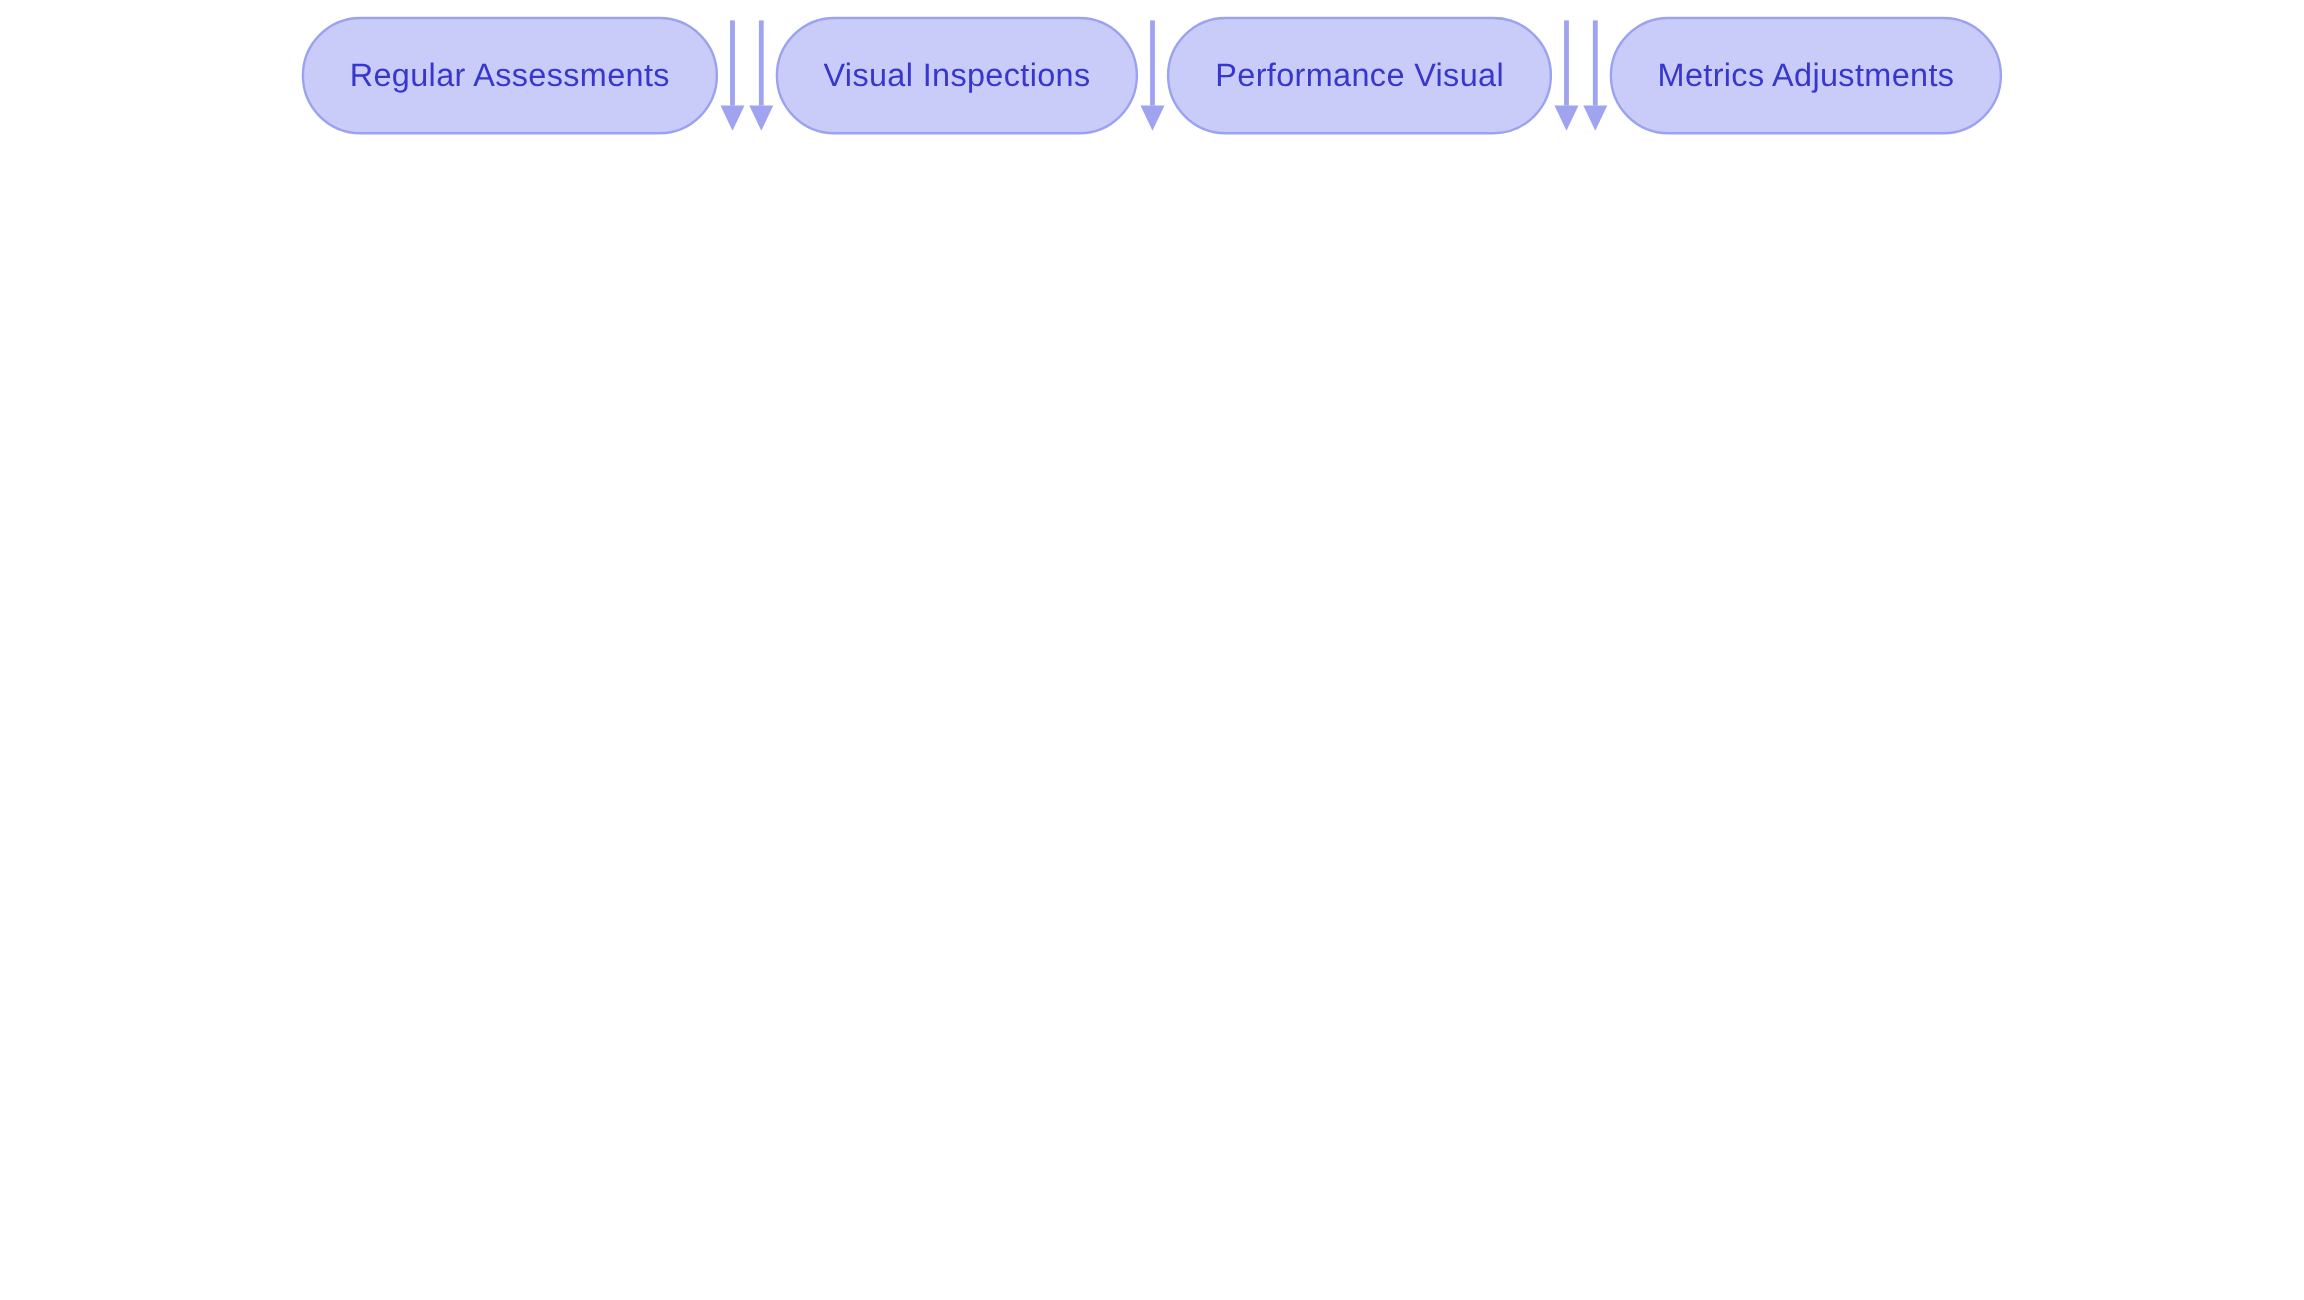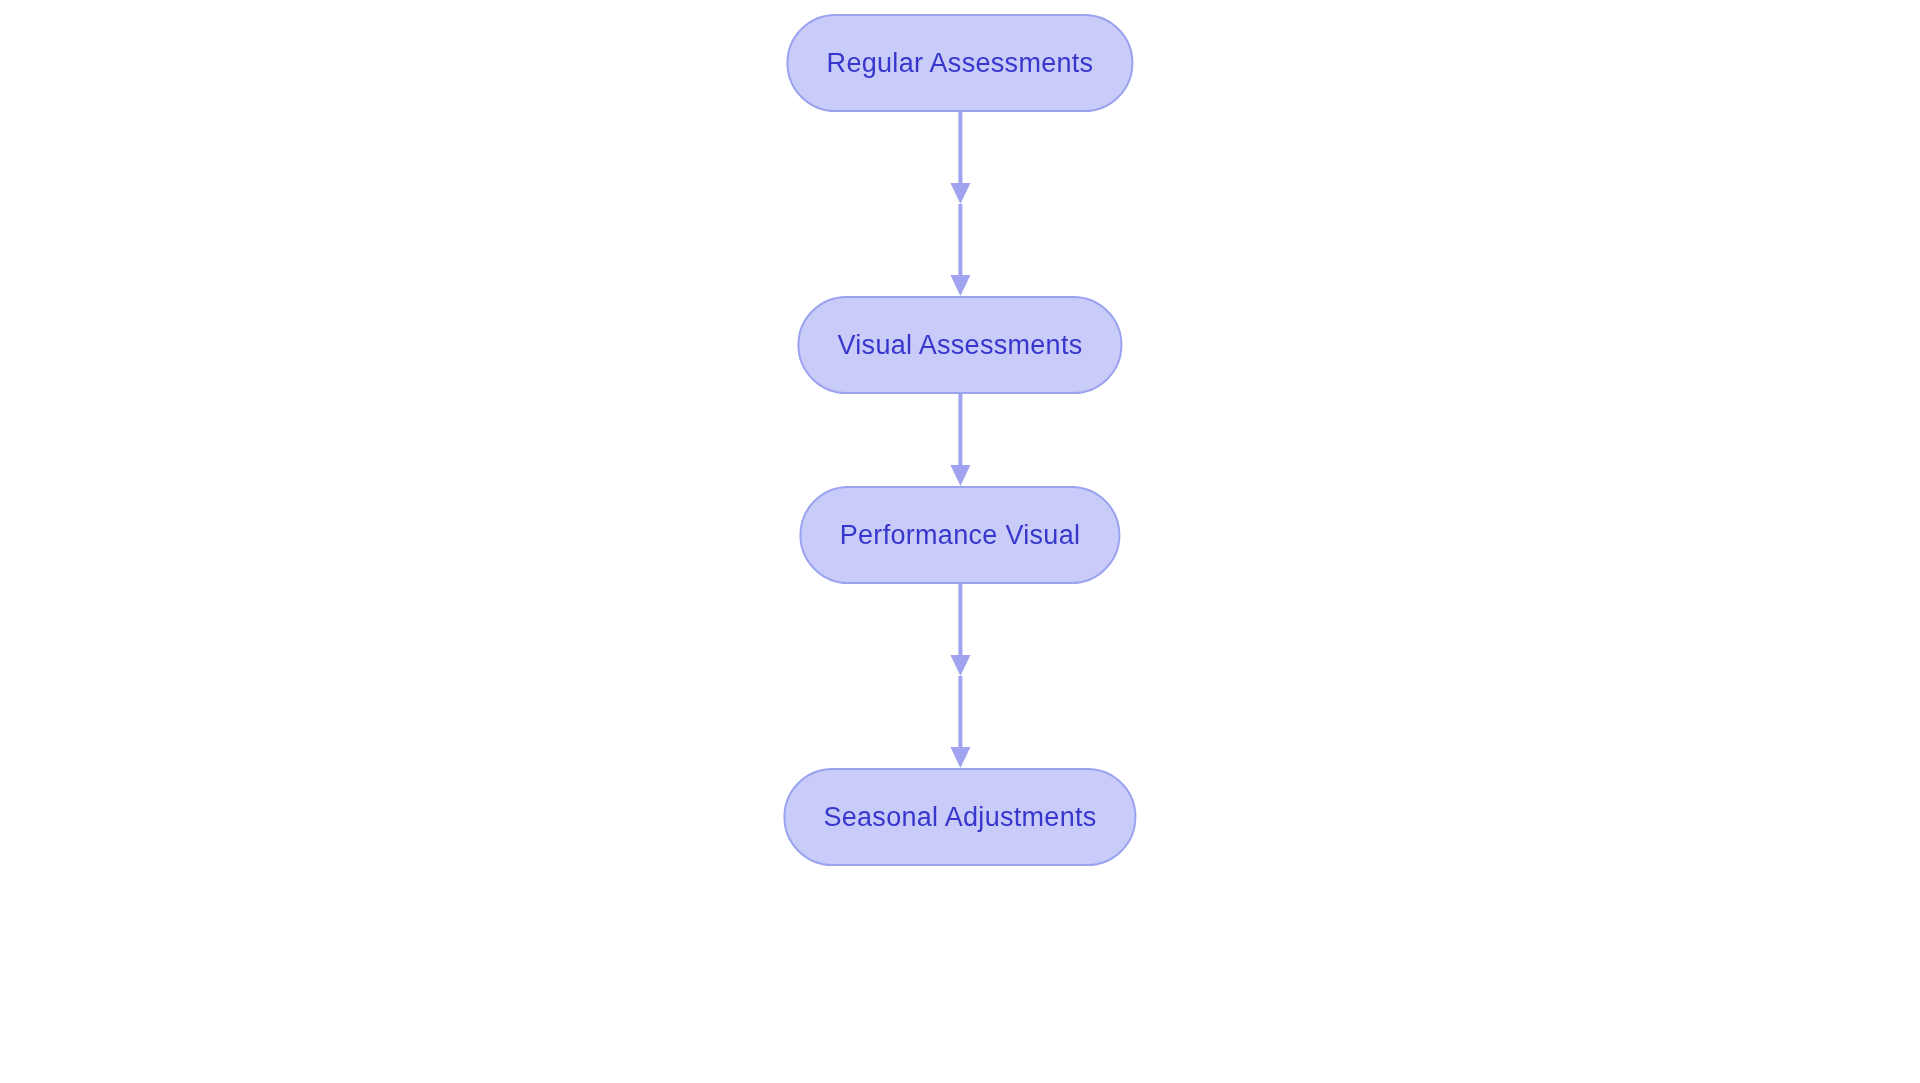--- a/index.html
+++ b/index.html
@@ -20,21 +20,21 @@
     height: 1083px;
     background: var(--background);
     overflow: hidden;
   }
   .flow {
     position: absolute;
     top: 14px;
     left: 50%;
     transform: translateX(-50%);
     display: flex;
-    flex-direction: column;
+    flex-direction: row;
     align-items: center;
   }
   .node {
     height: 98px;
     min-width: 200px;
     padding: 0 38px;
     border-radius: 49px;
     background: var(--node-fill);
     border: 2px solid var(--node-border);
     display: flex;
@@ -84,21 +84,21 @@
       <div class="head"></div>
     </div>
 
 
     <div class="connector">
       <div class="line"></div>
       <div class="head"></div>
     </div>
 
     <div class="node">
-      <span class="node-label">Visual Assessments</span>
+      <span class="node-label">Visual Inspections</span>
     </div>
 
     <div class="connector">
       <div class="line"></div>
       <div class="head"></div>
     </div>
 
     <div class="node">
       <span class="node-label">Performance Visual</span>
     </div>
@@ -108,17 +108,17 @@
       <div class="head"></div>
     </div>
 
 
     <div class="connector">
       <div class="line"></div>
       <div class="head"></div>
     </div>
 
     <div class="node">
-      <span class="node-label">Seasonal Adjustments</span>
+      <span class="node-label">Metrics Adjustments</span>
     </div>
 
   </div>
 </div>
 
 </body></html>

